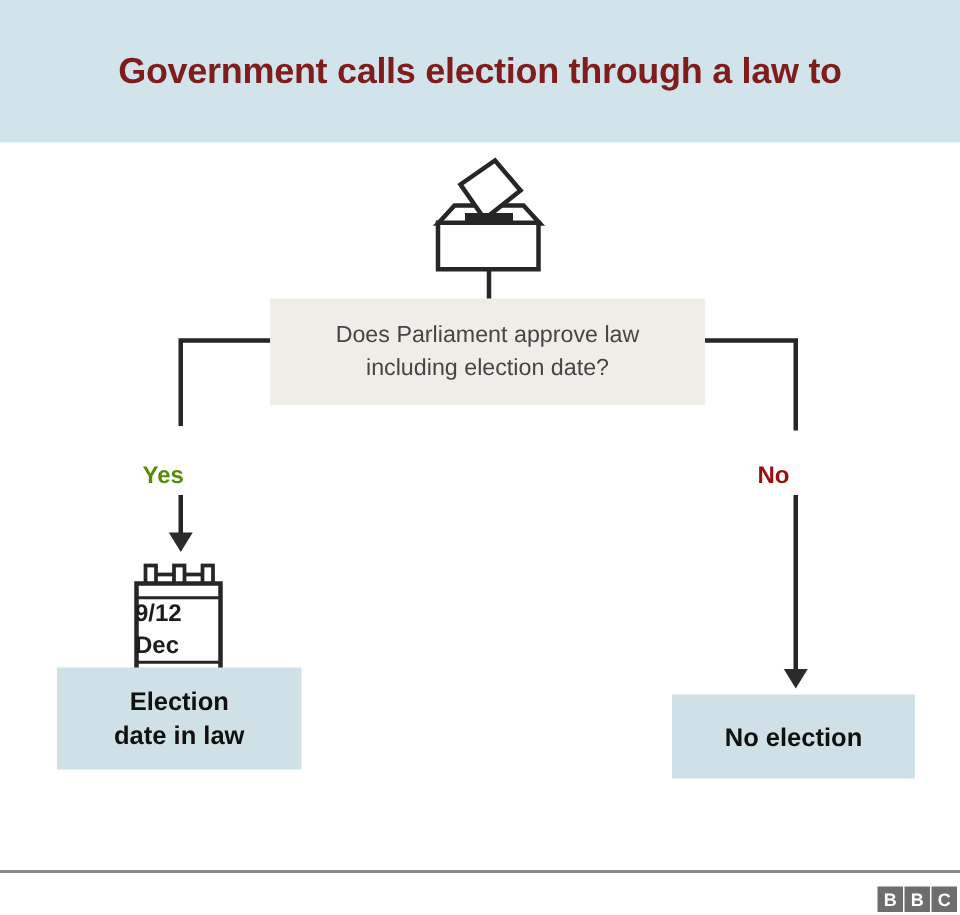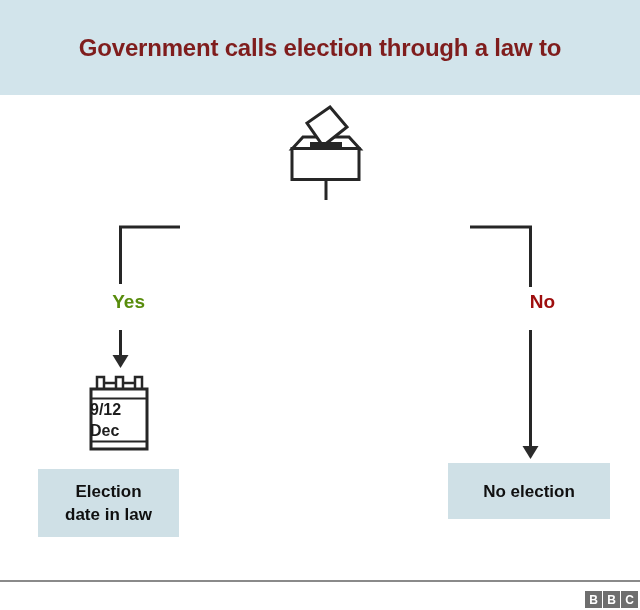--- a/index.html
+++ b/index.html
@@ -21,37 +21,37 @@
   .art{position:absolute;left:0;top:0;}
   
   .qbox{
     position:absolute;left:180px;top:199px;width:290px;height:71px;
     background:#f0ede8;display:flex;flex-direction:column;
     justify-content:center;align-items:center;
   }
   .qline{display:block;font-size:15.5px;line-height:22px;color:#454545;text-align:center;}
   
   .decision{
-    position:absolute;top:292px;width:50px;text-align:right;
-    font-size:19px;font-weight:bold;line-height:20px;
+    position:absolute;top:308px;width:50px;text-align:left;
+    font-size:16px;font-weight:bold;line-height:20px;
   }
   .yes{left:95px;color:#588c0c;}
   .no{left:505px;color:#9e0e0e;}
   
   .caldate{
     position:absolute;left:90px;top:399px;width:58px;
   }
   .caldate span{display:block;font-size:16px;font-weight:bold;line-height:21px;color:#1d1d1d;}
   
   .outcome{
     position:absolute;background:#cfe0e6;display:flex;flex-direction:column;
     justify-content:center;align-items:center;
   }
   .outcome span{display:block;font-size:17px;font-weight:bold;line-height:23px;color:#101010;text-align:center;}
-  .outcome-yes{left:38px;top:469px;width:141px;height:68px;}
+  .outcome-yes{left:38px;top:445px;width:163px;height:68px;}
   .outcome-no{left:448px;top:463px;width:162px;height:56px;}
   
   .rule{position:absolute;left:0;top:580px;width:640px;height:2px;background:#8a8a8a;}
   .bbc{position:absolute;left:585px;top:591px;display:flex;gap:1px;}
   .blk{
     width:17px;height:17px;background:#6e6e6e;color:#ffffff;
     display:flex;align-items:center;justify-content:center;
     font-size:12px;font-weight:bold;
   }
 </style>
@@ -92,20 +92,24 @@
       <rect x="116" y="377" width="7" height="13" fill="#ffffff" stroke="#262626" stroke-width="2.5"></rect>
       <rect x="135" y="377" width="7" height="13" fill="#ffffff" stroke="#262626" stroke-width="2.5"></rect>
       <line x1="104" y1="383" x2="116" y2="383" stroke="#262626" stroke-width="2.5"></line>
       <line x1="123" y1="383" x2="135" y2="383" stroke="#262626" stroke-width="2.5"></line>
       <rect x="91" y="389" width="56" height="60" fill="#ffffff" stroke="#262626" stroke-width="3"></rect>
       <line x1="91" y1="398.5" x2="147" y2="398.5" stroke="#262626" stroke-width="2"></line>
       <line x1="91" y1="441.5" x2="147" y2="441.5" stroke="#262626" stroke-width="2"></line>
     </g>
   </svg>
 
+  <div class="qbox">
+    <span class="qline">Does Parliament approve law</span>
+    <span class="qline">including election date?</span>
+  </div>
 
   <div class="decision yes">Yes</div>
   <div class="decision no">No</div>
 
   <div class="caldate">
     <span>9/12</span>
     <span>Dec</span>
   </div>
 
   <div class="outcome outcome-yes">

